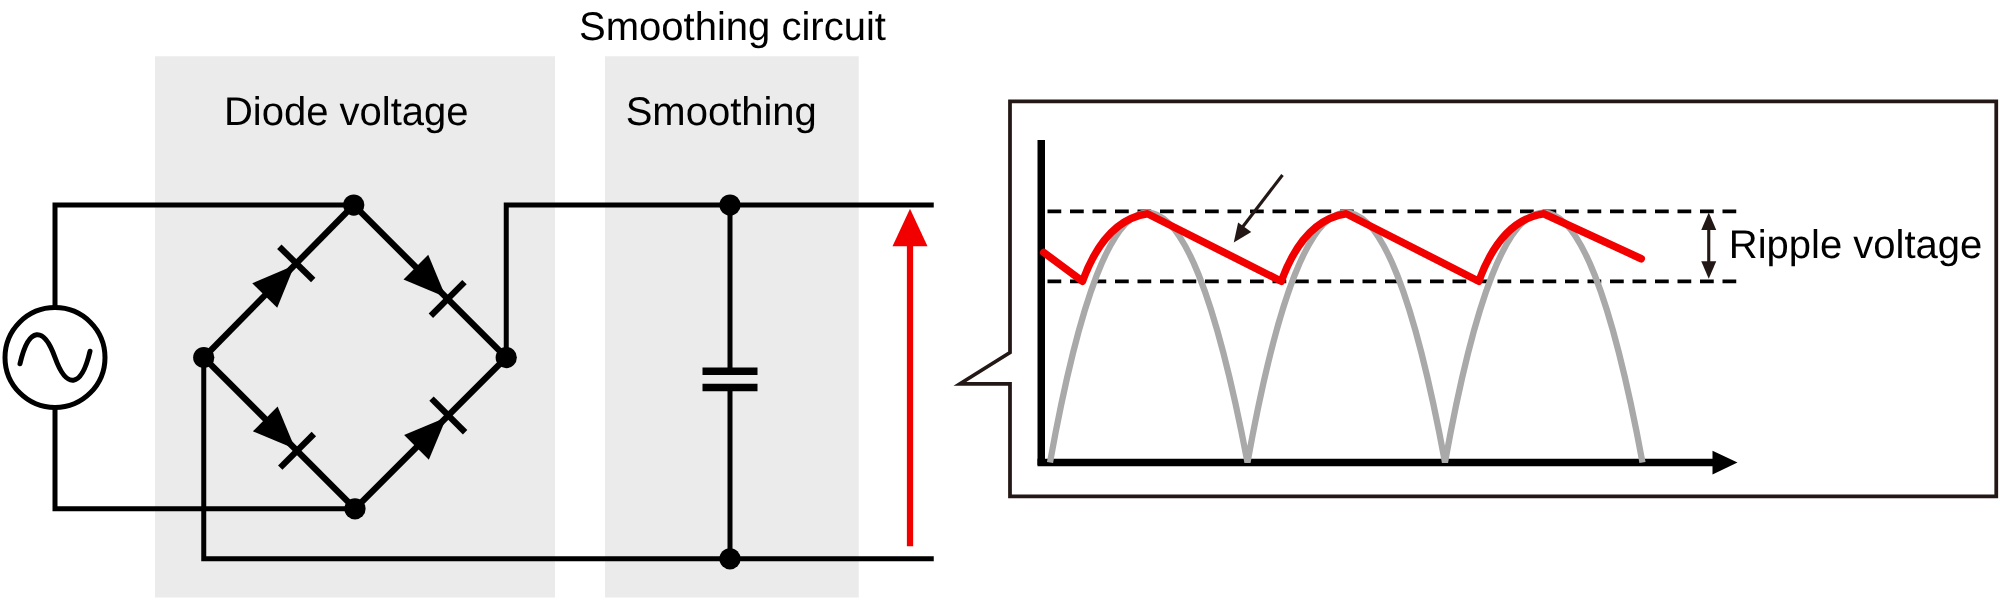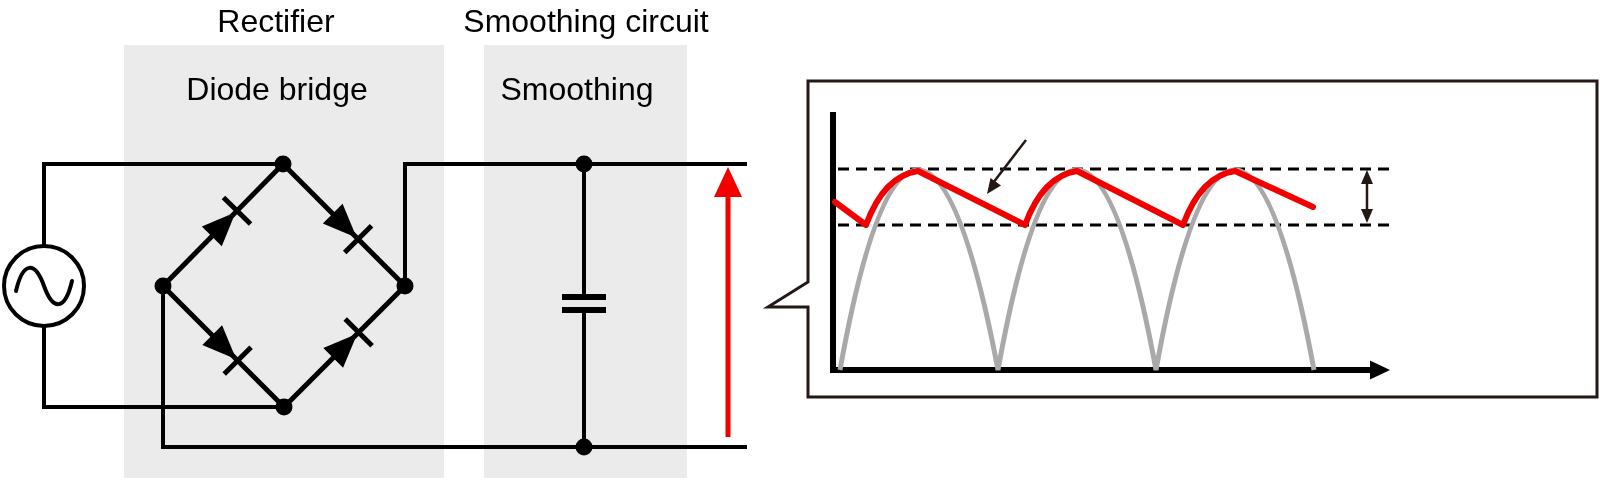--- a/index.html
+++ b/index.html
@@ -120,25 +120,25 @@
       </g>
 
       <g>
         <path class="ann" d="M 1367,176 L 1367,217"></path>
         <polygon class="annfill" points="1367,170 1361,184 1373,184"></polygon>
         <polygon class="annfill" points="1367,223 1361,209 1373,209"></polygon>
       </g>
     </g>
   </svg>
 
-  <div class="lbl cx" style="left:276px;top:5px;">Rectifier</div>
 
   <div class="lbl cx" style="left:586px;top:5px;text-align:center;">Smoothing circuit</div>
 
-  <div class="lbl cx" style="left:277px;top:73px;">Diode bridge</div>
+  <div class="lbl cx" style="left:277px;top:73px;">Diode voltage</div>
 
   <div class="lbl cx two-line" style="left:577px;top:70px;">
     <div>Smoothing</div>
   </div>
 
 
+  <div class="lbl" style="left:1383px;top:179px;">Ripple voltage</div>
 
 </div>
 
 </body></html>

